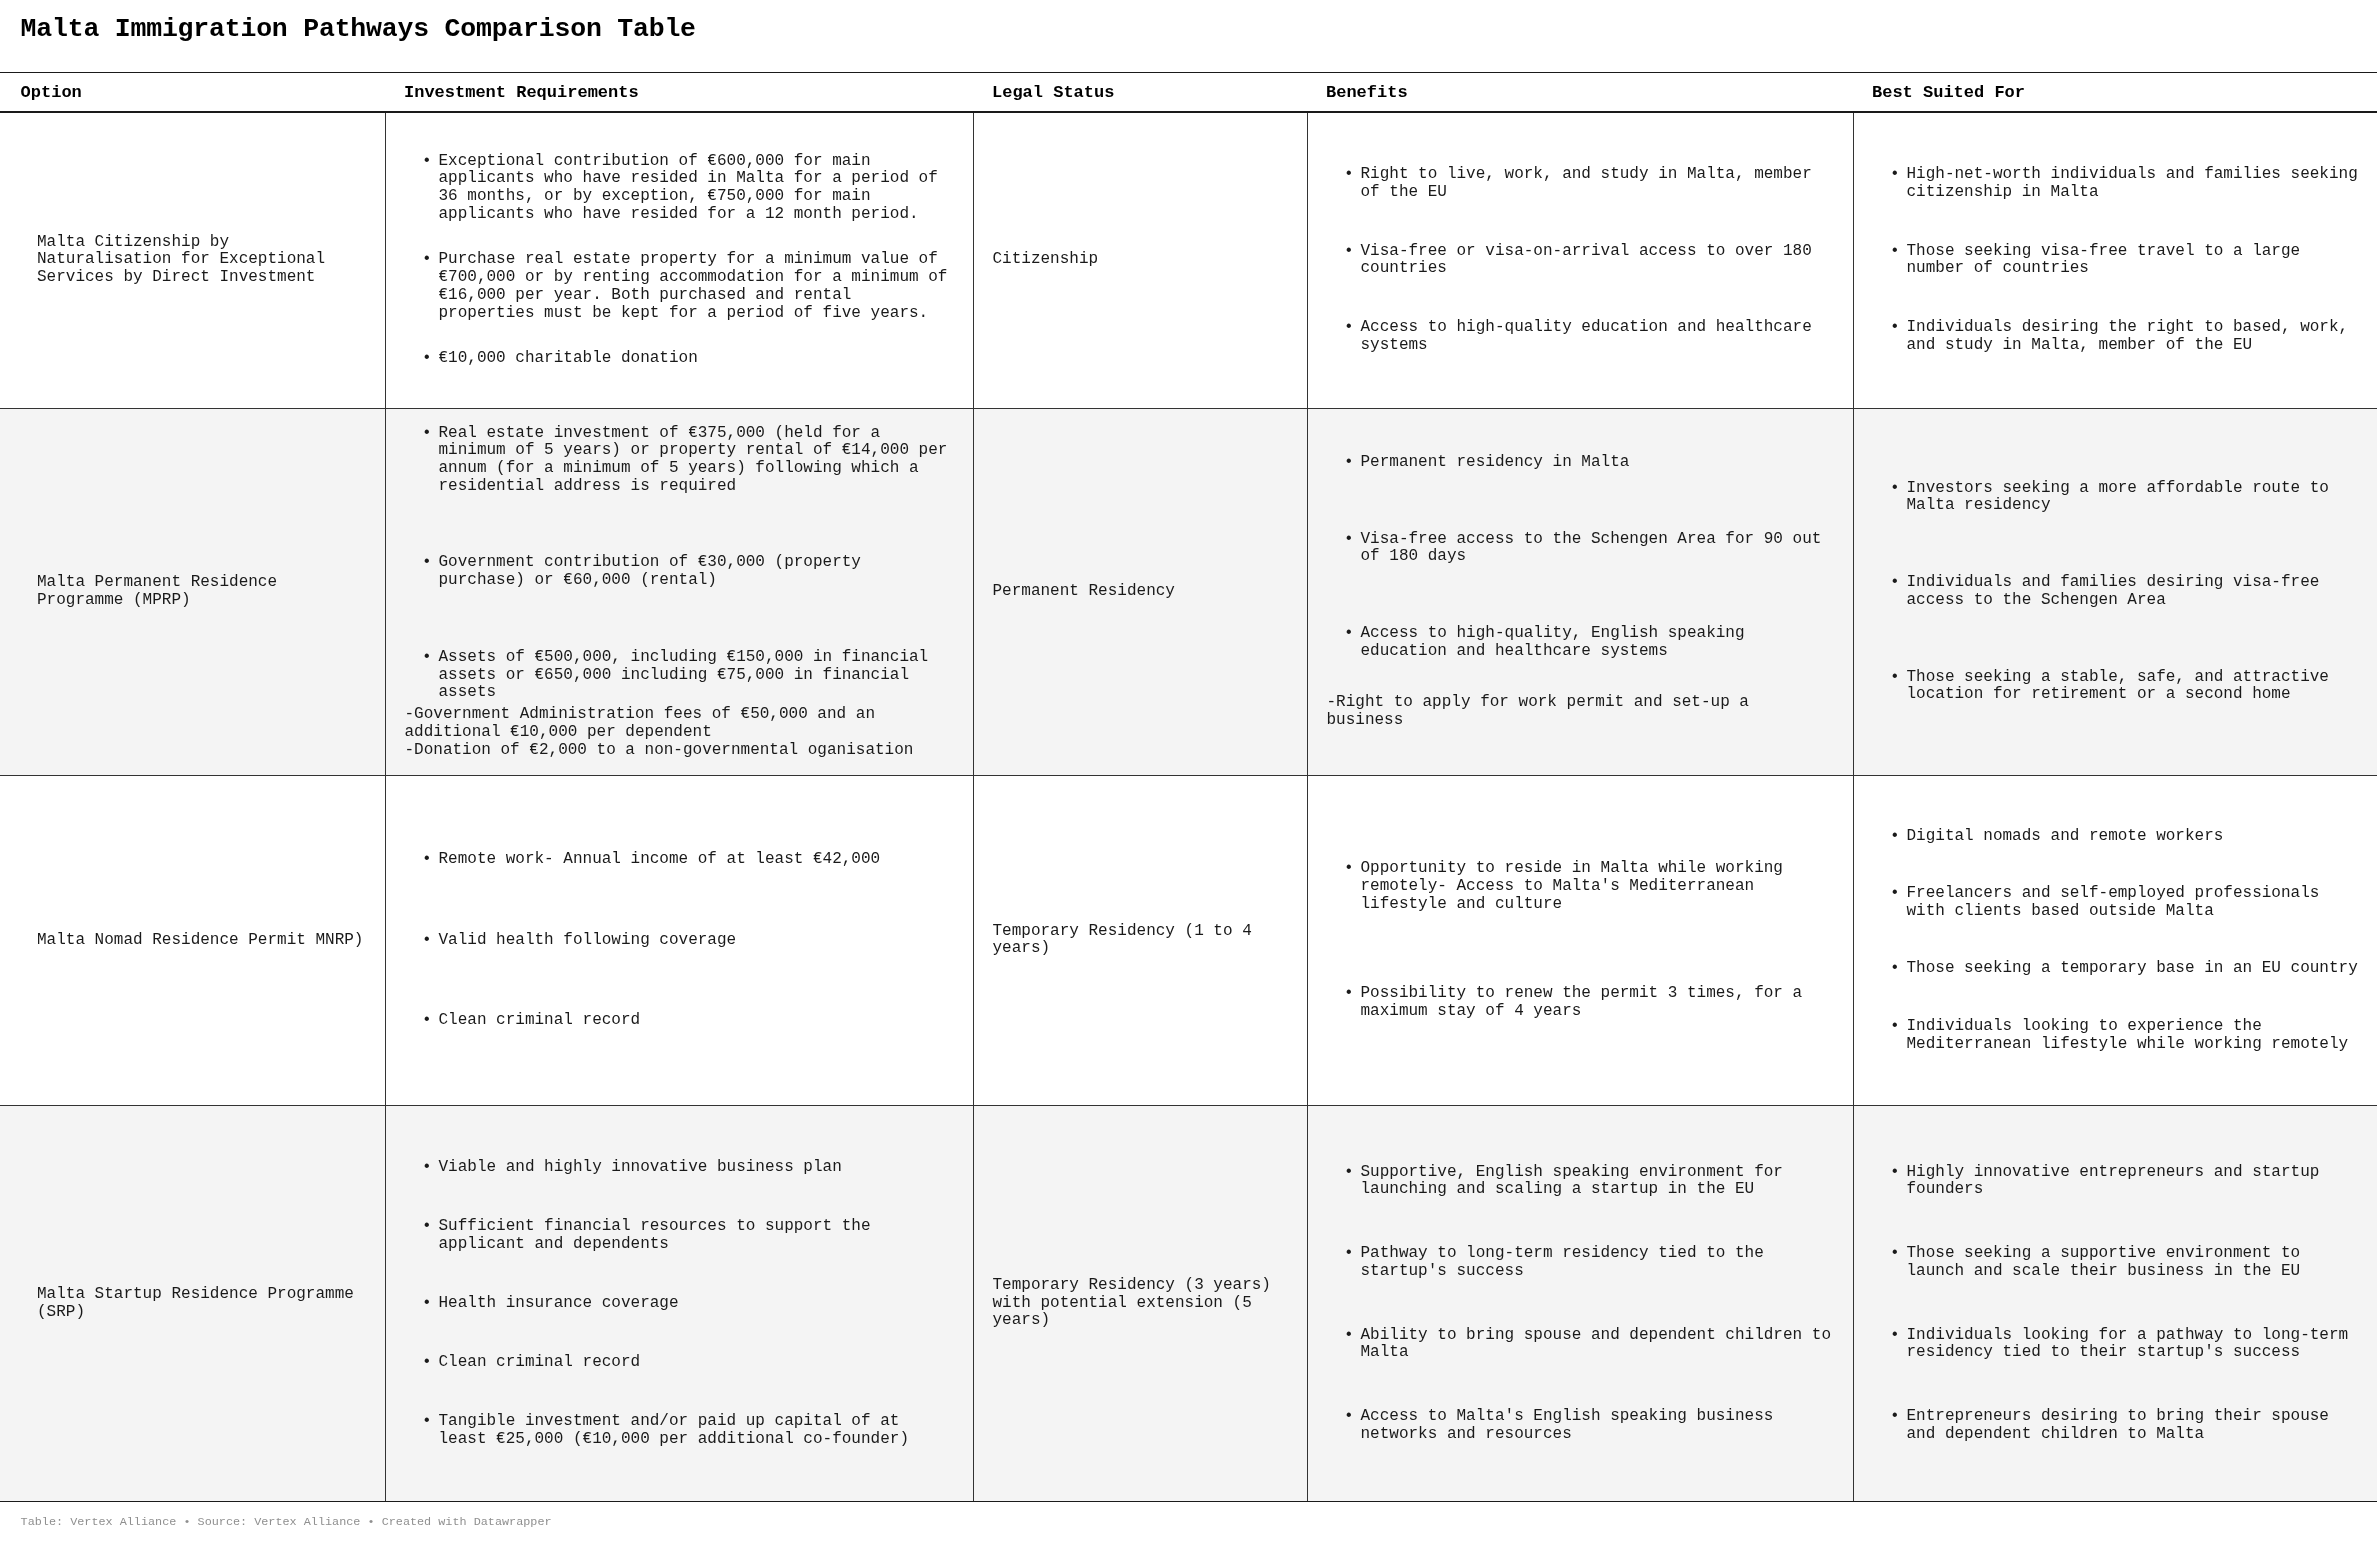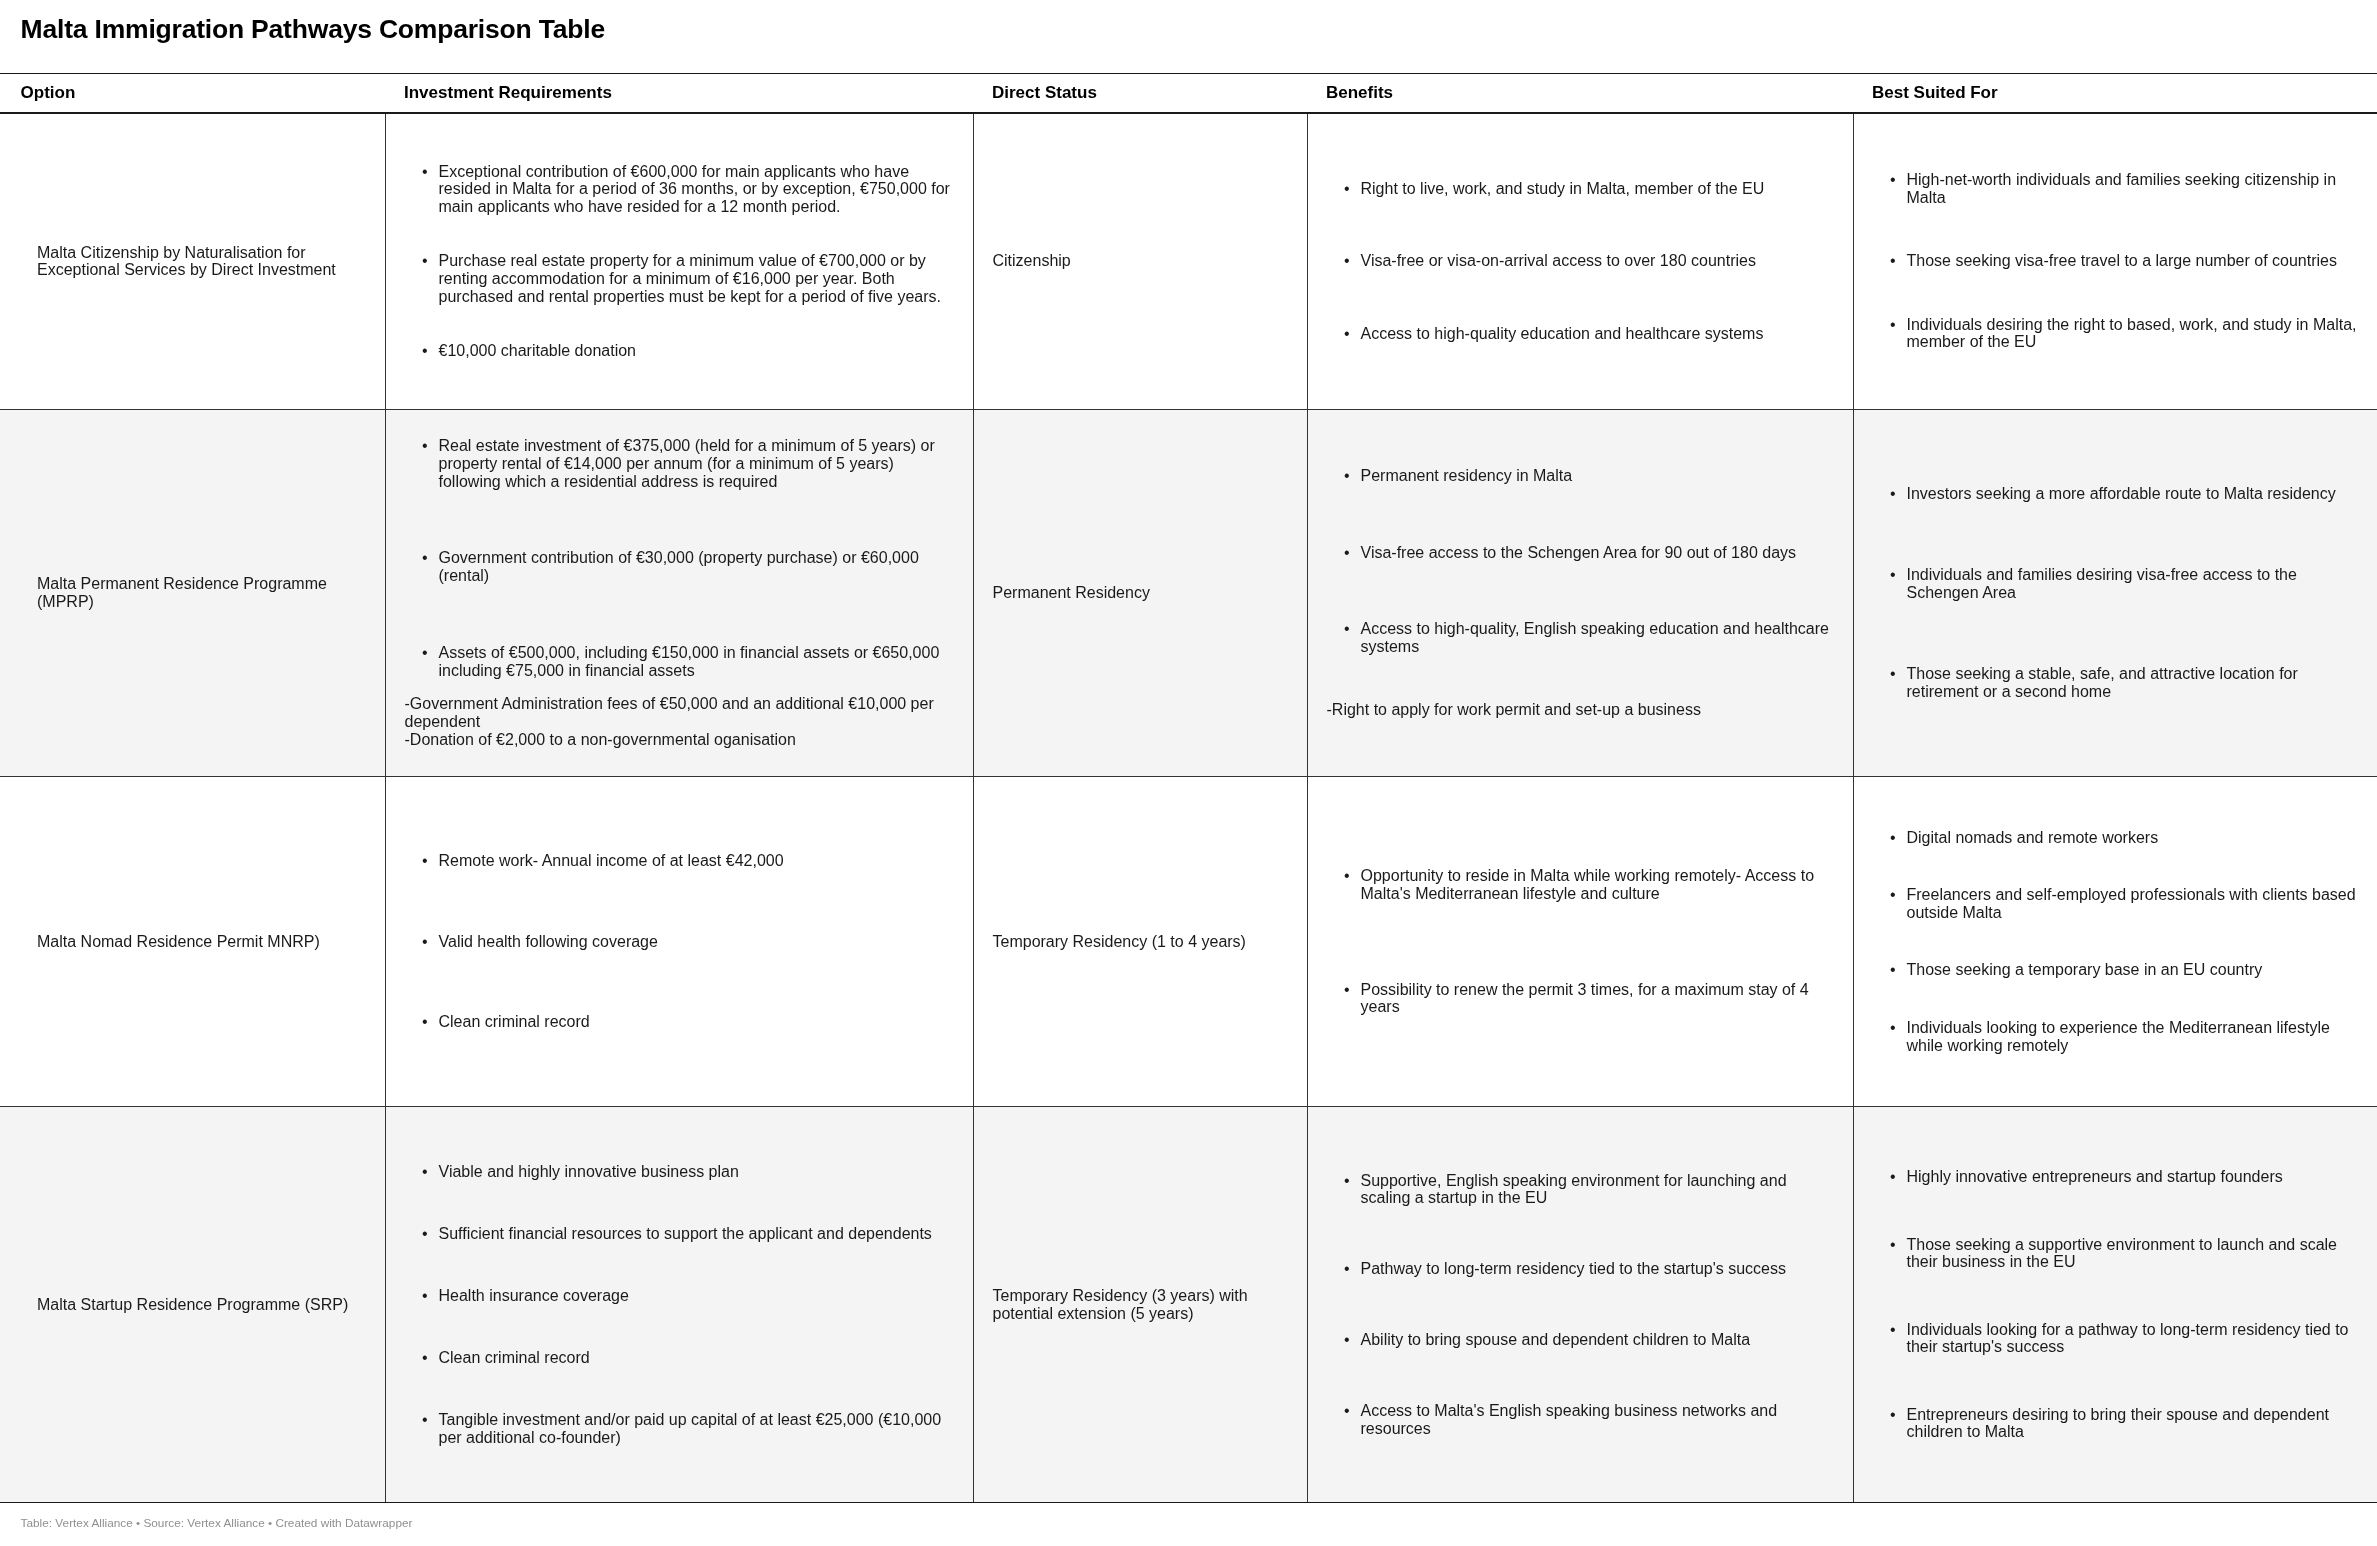--- a/index.html
+++ b/index.html
@@ -8,20 +8,21 @@
     background: #ffffff;
     font-family: "Liberation Sans", sans-serif;
     color: #1a1a1a;
   }
   .page {
     width: 2356px;
     min-height: 1547px;
     background: #ffffff;
     box-sizing: border-box;
     padding-top: 14px;
+    font-family: Liberation Mono, monospace;
   }
   .title {
     font-size: 26.5px;
     font-weight: 700;
     margin: 0 0 0 20.6px;
     letter-spacing: -0.2px;
     color: #000000;
   }
   table.cmp {
     width: 2377px;
@@ -115,21 +116,21 @@
       <col class="c0">
         <col class="c1">
         <col class="c2">
         <col class="c3">
         <col class="c4">
     </colgroup>
     <thead>
       <tr>
         <th class="first">Option</th>
         <th>Investment Requirements</th>
-        <th>Direct Status</th>
+        <th>Legal Status</th>
         <th>Benefits</th>
         <th>Best Suited For</th>
       </tr>
     </thead>
     <tbody>
 
       <tr class="r1">
         <td class="opt">
           <div class="cell single">
               <span>Malta Citizenship by Naturalisation for Exceptional Services by Direct Investment</span>

